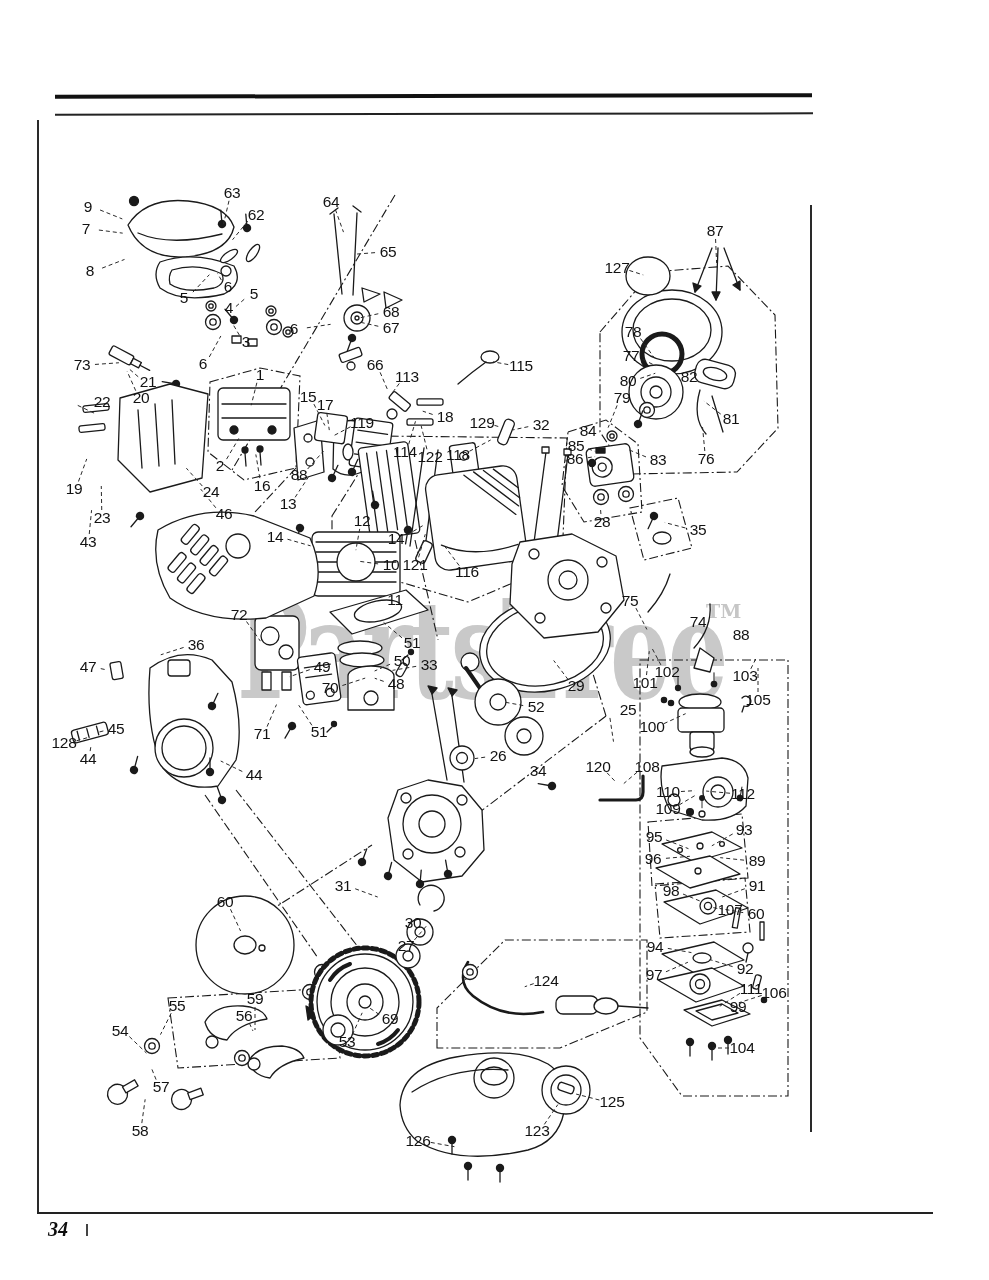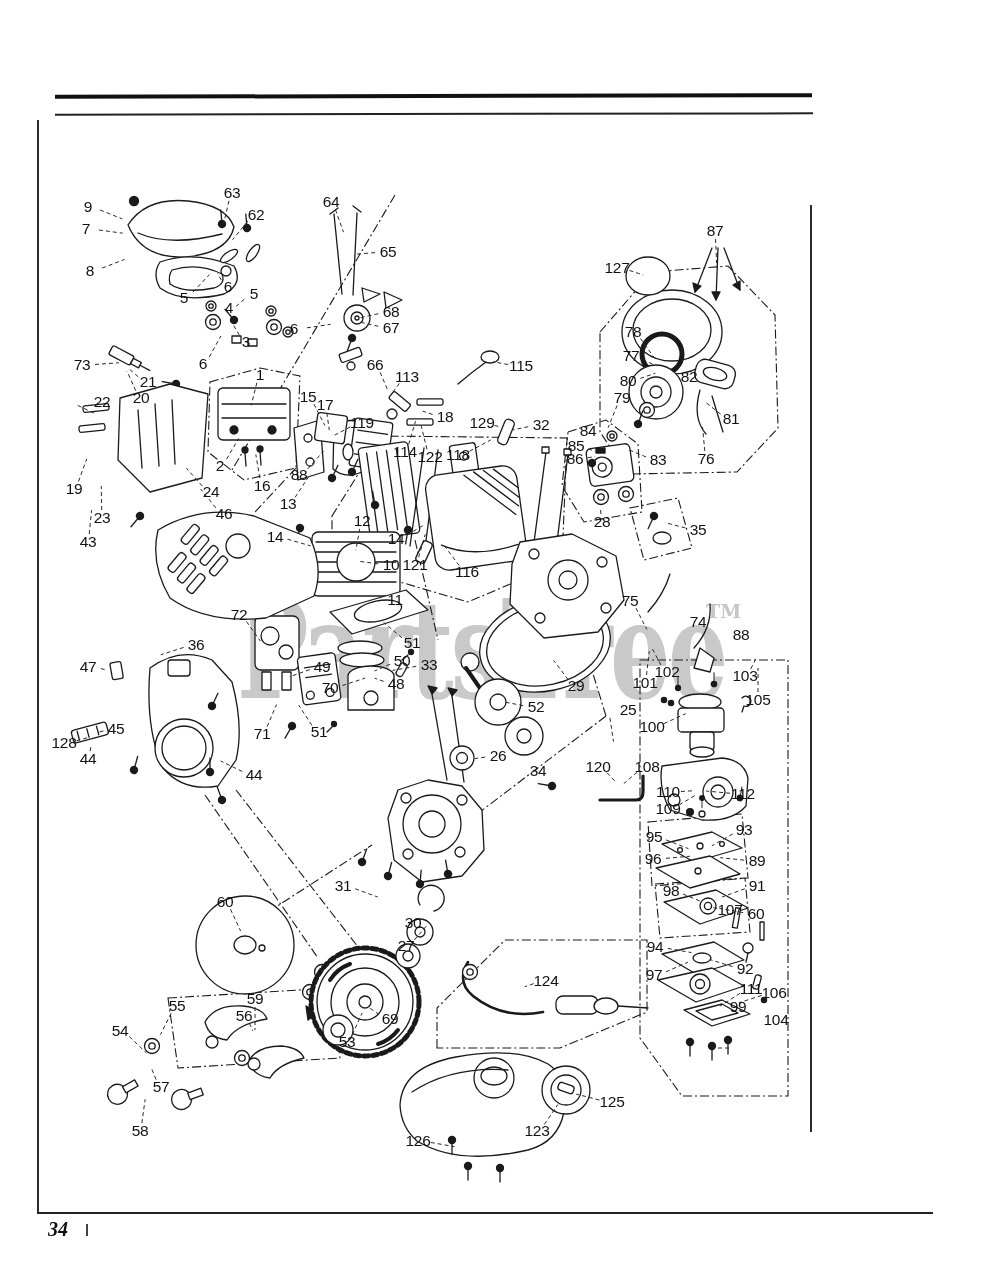--- a/index.html
+++ b/index.html
@@ -695,21 +695,21 @@
       <span class="callout" style="left: 671px; top: 891px;">98</span>
       <span class="callout" style="left: 757px; top: 886px;">91</span>
       <span class="callout" style="left: 730px; top: 910px;">107</span>
       <span class="callout" style="left: 756px; top: 914px;">60</span>
       <span class="callout" style="left: 655px; top: 947px;">94</span>
       <span class="callout" style="left: 745px; top: 969px;">92</span>
       <span class="callout" style="left: 654px; top: 975px;">97</span>
       <span class="callout" style="left: 751px; top: 989px;">111</span>
       <span class="callout" style="left: 774px; top: 993px;">106</span>
       <span class="callout" style="left: 738px; top: 1007px;">99</span>
-      <span class="callout" style="left: 742px; top: 1020px; margin-left: 34px;">104</span>
+      <span class="callout" style="left: 742px; top: 1048px;">104</span>
       <span class="callout" style="left: 343px; top: 886px;">31</span>
       <span class="callout" style="left: 225px; top: 902px;">60</span>
       <span class="callout" style="left: 413px; top: 923px;">30</span>
       <span class="callout" style="left: 406px; top: 946px;">27</span>
       <span class="callout" style="left: 255px; top: 999px;">59</span>
       <span class="callout" style="left: 244px; top: 1016px;">56</span>
       <span class="callout" style="left: 177px; top: 1006px;">55</span>
       <span class="callout" style="left: 120px; top: 1031px;">54</span>
       <span class="callout" style="left: 390px; top: 1019px;">69</span>
       <span class="callout" style="left: 347px; top: 1042px;">53</span>

